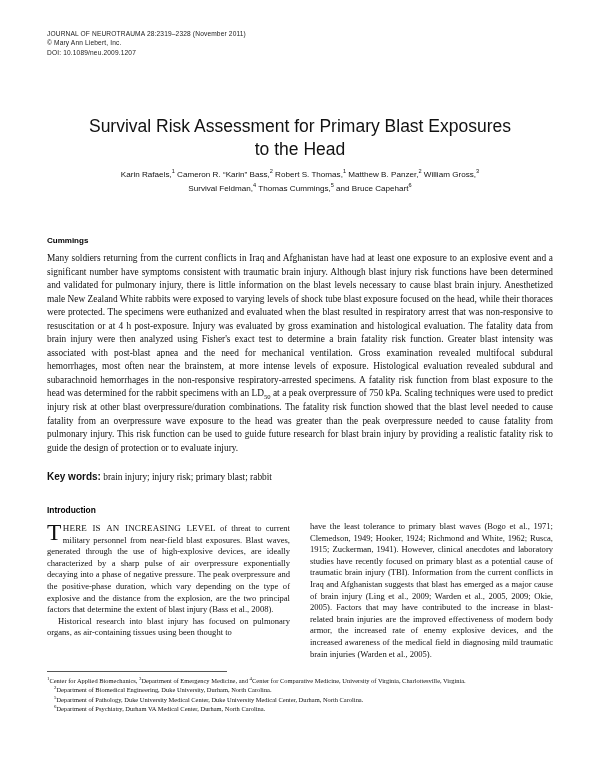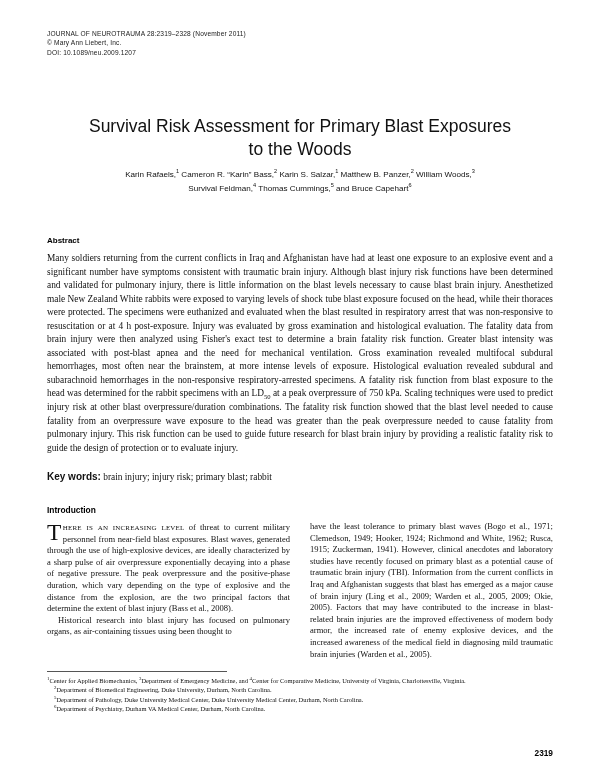--- a/index.html
+++ b/index.html
@@ -144,21 +144,21 @@
   }
   .dropcap {
     float: left;
     font-size: 23.5px;
     line-height: 20px;
     padding: 1px 1.5px 0 0;
     font-family: "Liberation Serif", serif;
   }
   .smallcaps {
     font-variant: small-caps;
-    font-size: 10px;
+    font-size: 13px;
     letter-spacing: 0.15px;
   }
 
   
   .foot-rule {
     position: absolute;
     left: 47px;
     top: 671px;
     width: 180px;
     height: 1px;
@@ -201,29 +201,29 @@
 <div class="page">
 
   <div class="journal-header">
     <div>JOURNAL OF NEUROTRAUMA 28:2319–2328 (November 2011)</div>
     <div>© Mary Ann Liebert, Inc.</div>
     <div>DOI: 10.1089/neu.2009.1207</div>
   </div>
 
   <h1 class="title">
     <span>Survival Risk Assessment for Primary Blast Exposures</span><br>
-    <span>to the Woods</span>
+    <span>to the Head</span>
   </h1>
 
   <div class="authors">
-    <div id="author-line-1"><span>Karin Rafaels,</span><sup>1</sup><span> Cameron R. “Karin” Bass,</span><sup>2</sup><span> Karin S. Salzar,</span><sup>1</sup><span> Matthew B. Panzer,</span><sup>2</sup><span> William Woods,</span><sup>3</sup></div>
+    <div id="author-line-1"><span>Karin Rafaels,</span><sup>1</sup><span> Cameron R. “Karin” Bass,</span><sup>2</sup><span> Robert S. Thomas,</span><sup>1</sup><span> Matthew B. Panzer,</span><sup>2</sup><span> William Gross,</span><sup>3</sup></div>
     <div id="author-line-2"><span>Survival Feldman,</span><sup>4</sup><span> Thomas Cummings,</span><sup>5</sup><span> and Bruce Capehart</span><sup>6</sup></div>
   </div>
 
-  <div class="abstract-head">Abstract</div>
+  <div class="abstract-head">Cummings</div>
   <div class="abstract-body">
     <span>Many soldiers returning from the current conflicts in Iraq and Afghanistan have had at least one exposure to an explosive event and a significant number have symptoms consistent with traumatic brain injury. Although blast injury risk functions have been determined and validated for pulmonary injury, there is little information on the blast levels necessary to cause blast brain injury. Anesthetized male New Zealand White rabbits were exposed to varying levels of shock tube blast exposure focused on the head, while their thoraces were protected. The specimens were euthanized and evaluated when the blast resulted in respiratory arrest that was non-responsive to resuscitation or at 4 h post-exposure. Injury was evaluated by gross examination and histological evaluation. The fatality data from brain injury were then analyzed using Fisher's exact test to determine a brain fatality risk function. Greater blast intensity was associated with post-blast apnea and the need for mechanical ventilation. Gross examination revealed multifocal subdural hemorrhages, most often near the brainstem, at more intense levels of exposure. Histological evaluation revealed subdural and subarachnoid hemorrhages in the non-responsive respiratory-arrested specimens. A fatality risk function from blast exposure to the head was determined for the rabbit specimens with an LD</span><sub>50</sub><span> at a peak overpressure of 750 kPa. Scaling techniques were used to predict injury risk at other blast overpressure/duration combinations. The fatality risk function showed that the blast level needed to cause fatality from an overpressure wave exposure to the head was greater than the peak overpressure needed to cause fatality from pulmonary injury. This risk function can be used to guide future research for blast brain injury by providing a realistic fatality risk to guide the design of protection or to evaluate injury.</span>
   </div>
 
   <div class="keywords">
     <span class="kw-label">Key words:</span><span> brain injury; injury risk; primary blast; rabbit</span>
   </div>
 
   <div class="intro-head">Introduction</div>
 
@@ -238,15 +238,14 @@
 
   <div class="foot-rule"></div>
 
   <div class="affiliations">
     <div class="aff-wrap" id="aff-0"><sup>1</sup><span>Center for Applied Biomechanics, </span><sup>3</sup><span>Department of Emergency Medicine, and </span><sup>4</sup><span>Center for Comparative Medicine, University of Virginia, Charlottesville, Virginia.</span></div>
     <div class="aff-indent" id="aff-1"><sup>2</sup><span>Department of Biomedical Engineering, Duke University, Durham, North Carolina.</span></div>
     <div class="aff-indent" id="aff-2"><sup>5</sup><span>Department of Pathology, Duke University Medical Center, Duke University Medical Center, Durham, North Carolina.</span></div>
     <div class="aff-indent" id="aff-3"><sup>6</sup><span>Department of Psychiatry, Durham VA Medical Center, Durham, North Carolina.</span></div>
   </div>
 
-  <div class="page-number">2319</div>
 
 </div>
 
 </body></html>

